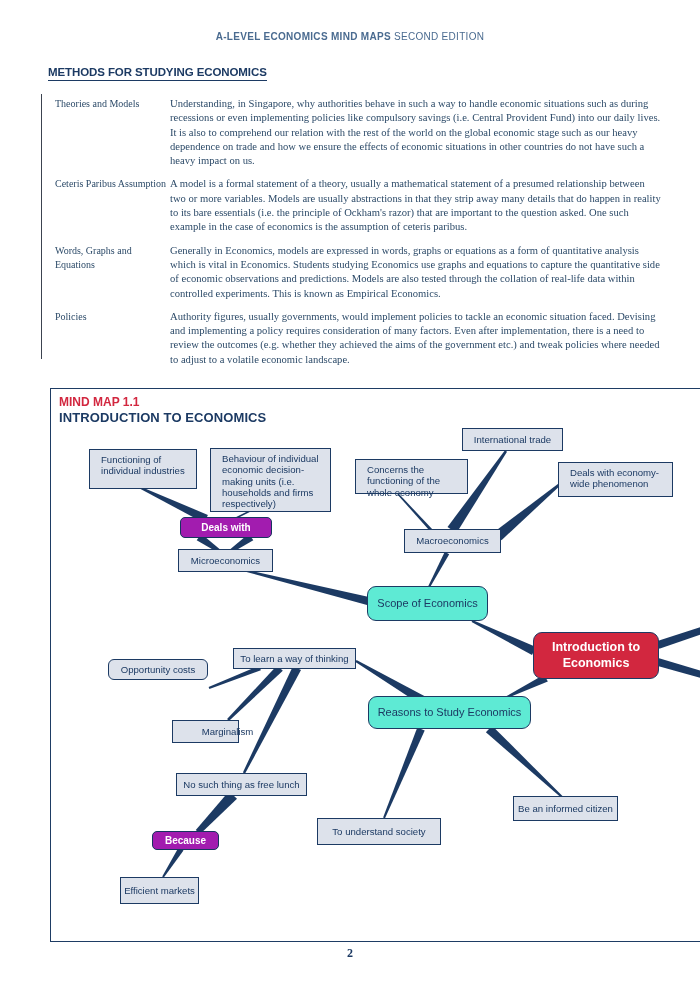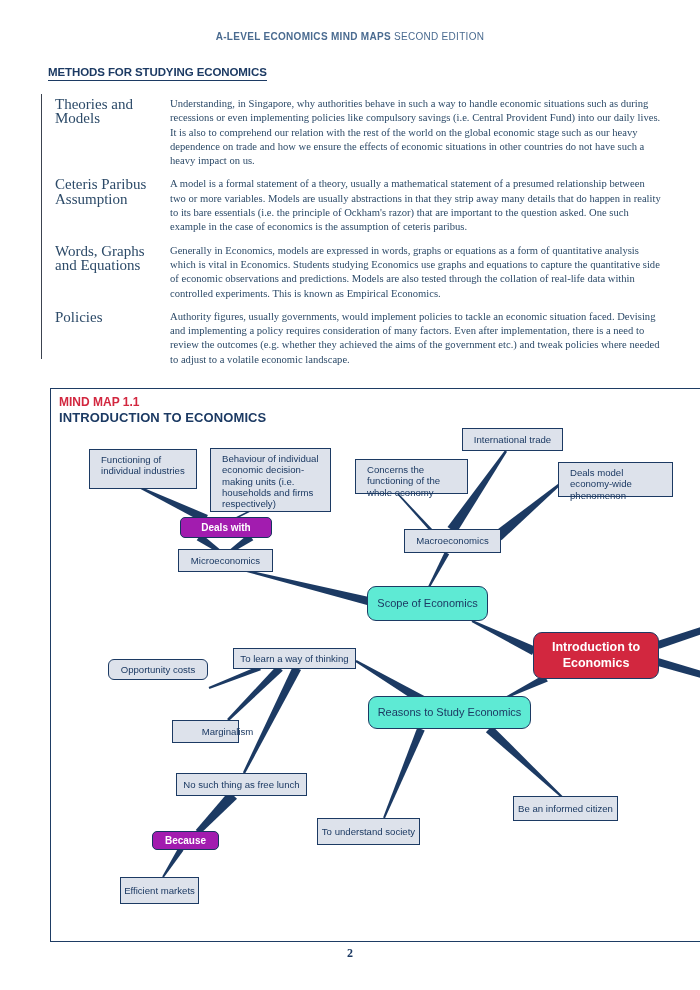--- a/index.html
+++ b/index.html
@@ -13,21 +13,21 @@
   .doc-header span{font-weight:400;}
 
   
   .section-heading{position:absolute;left:48px;top:66px;font-size:11.5px;font-weight:700;
                    color:#1c3a63;letter-spacing:-.1px;border-bottom:1.5px solid #1c3a63;
                    padding-bottom:2px;}
   .table-rule{position:absolute;left:41px;top:94px;width:1px;height:265px;background:#3c4350;}
   .methods-table{position:absolute;left:55px;top:97px;width:607px;
                  font-family:"Liberation Serif",serif;color:#2c4a68;}
   .m-row{display:flex;margin-bottom:9px;}
-  .m-term{width:115px;flex:0 0 115px;font-size:15px;line-height:14.3px;}
+  .m-term{width:115px;flex:0 0 115px;font-size:10px;line-height:14.3px;}
   .m-desc{flex:1;font-size:10.6px;line-height:14.3px;text-align:left;}
 
   
   .mm-frame{position:absolute;left:50px;top:388px;width:655px;height:554px;
             border:1.5px solid #1e3c64;box-sizing:border-box;}
   .mm-label{position:absolute;left:8px;top:6px;font-size:12px;font-weight:700;color:#d2273f;}
   .mm-title{position:absolute;left:8px;top:21px;font-size:13px;font-weight:700;color:#1c3a63;
             letter-spacing:.1px;}
 
   .mm-svg{position:absolute;left:0;top:0;width:700px;height:990px;pointer-events:none;}
@@ -108,32 +108,32 @@
   <div class="mm-frame">
     <div class="mm-label">MIND MAP 1.1</div>
     <div class="mm-title">INTRODUCTION TO ECONOMICS</div>
   </div>
 
   <div>
       <div class="node n-light a-left" style="left: 89px; top: 449px; width: 108px; height: 40px;">Functioning of individual industries</div>
       <div class="node n-light a-left" style="left: 210px; top: 448px; width: 121px; height: 64px;">Behaviour of individual economic decision-making units (i.e. households and firms respectively)</div>
       <div class="node n-light" style="left: 462px; top: 428px; width: 101px; height: 23px;">International trade</div>
       <div class="node n-light a-left" style="left: 355px; top: 459px; width: 113px; height: 35px;">Concerns the functioning of the whole economy</div>
-      <div class="node n-light a-left" style="left: 558px; top: 462px; width: 115px; height: 35px;">Deals model economy-wide phenomenon</div>
+      <div class="node n-light a-left" style="left: 558px; top: 462px; width: 115px; height: 35px;">Deals with economy-wide phenomenon</div>
       <div class="node n-light" style="left: 404px; top: 529px; width: 97px; height: 24px;">Macroeconomics</div>
       <div class="node n-dark" style="left: 180px; top: 517px; width: 92px; height: 21px;">Deals with</div>
       <div class="node n-light" style="left: 178px; top: 549px; width: 95px; height: 23px;">Microeconomics</div>
       <div class="node n-pink" style="left: 367px; top: 586px; width: 121px; height: 35px;">Scope of Economics</div>
       <div class="node n-red" style="left: 533px; top: 632px; width: 126px; height: 47px;">Introduction to Economics</div>
       <div class="node n-light" style="left: 233px; top: 648px; width: 123px; height: 21px;">To learn a way of thinking</div>
       <div class="node n-light" style="left: 108px; top: 659px; width: 100px; height: 21px; border-radius: 6px;">Opportunity costs</div>
       <div class="node n-light" style="left: 172px; top: 720px; width: 67px; height: 23px; padding-left: 44px;">Marginalism</div>
       <div class="node n-pink" style="left: 368px; top: 696px; width: 163px; height: 33px;">Reasons to Study Economics</div>
       <div class="node n-light" style="left: 176px; top: 773px; width: 131px; height: 23px;">No such thing as free lunch</div>
       <div class="node n-dark" style="left: 152px; top: 831px; width: 67px; height: 19px;">Because</div>
-      <div class="node n-light" style="left: 317px; top: 818px; width: 103px; height: 27px;">To understand society</div>
+      <div class="node n-light" style="left: 317px; top: 818px; width: 124px; height: 27px;">To understand society</div>
       <div class="node n-light" style="left: 513px; top: 796px; width: 105px; height: 25px;">Be an informed citizen</div>
       <div class="node n-light" style="left: 120px; top: 877px; width: 79px; height: 27px;">Efficient markets</div>
     </div>
 
   <div class="page-number">2</div>
 
 </div>
 
 </body></html>

